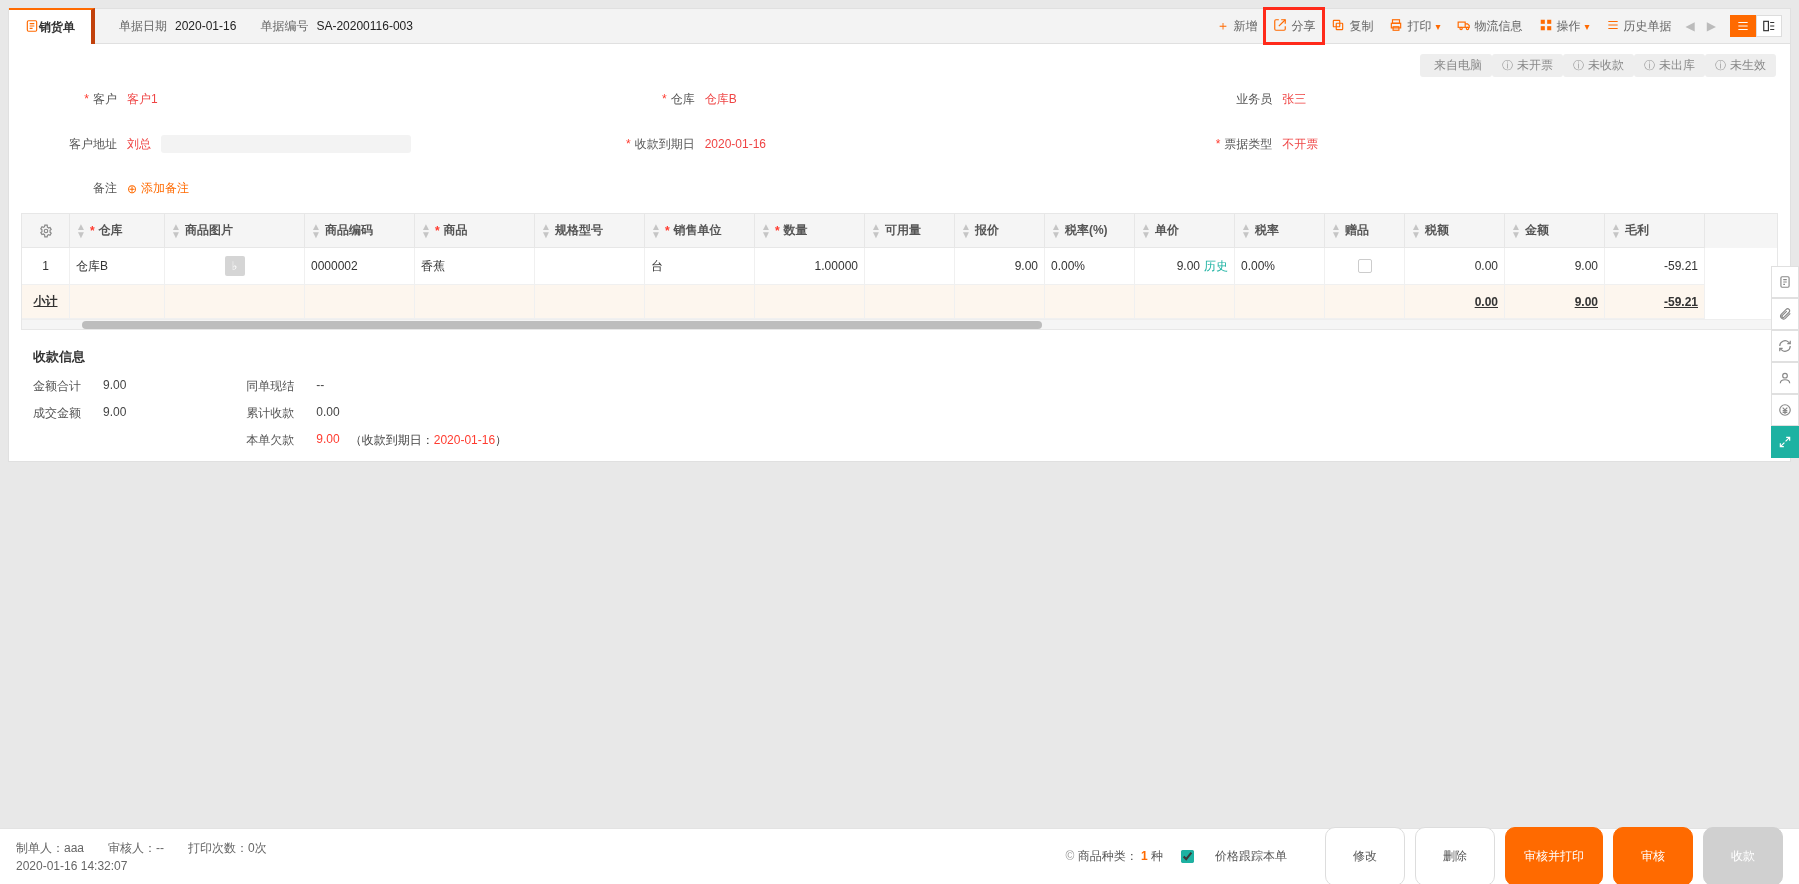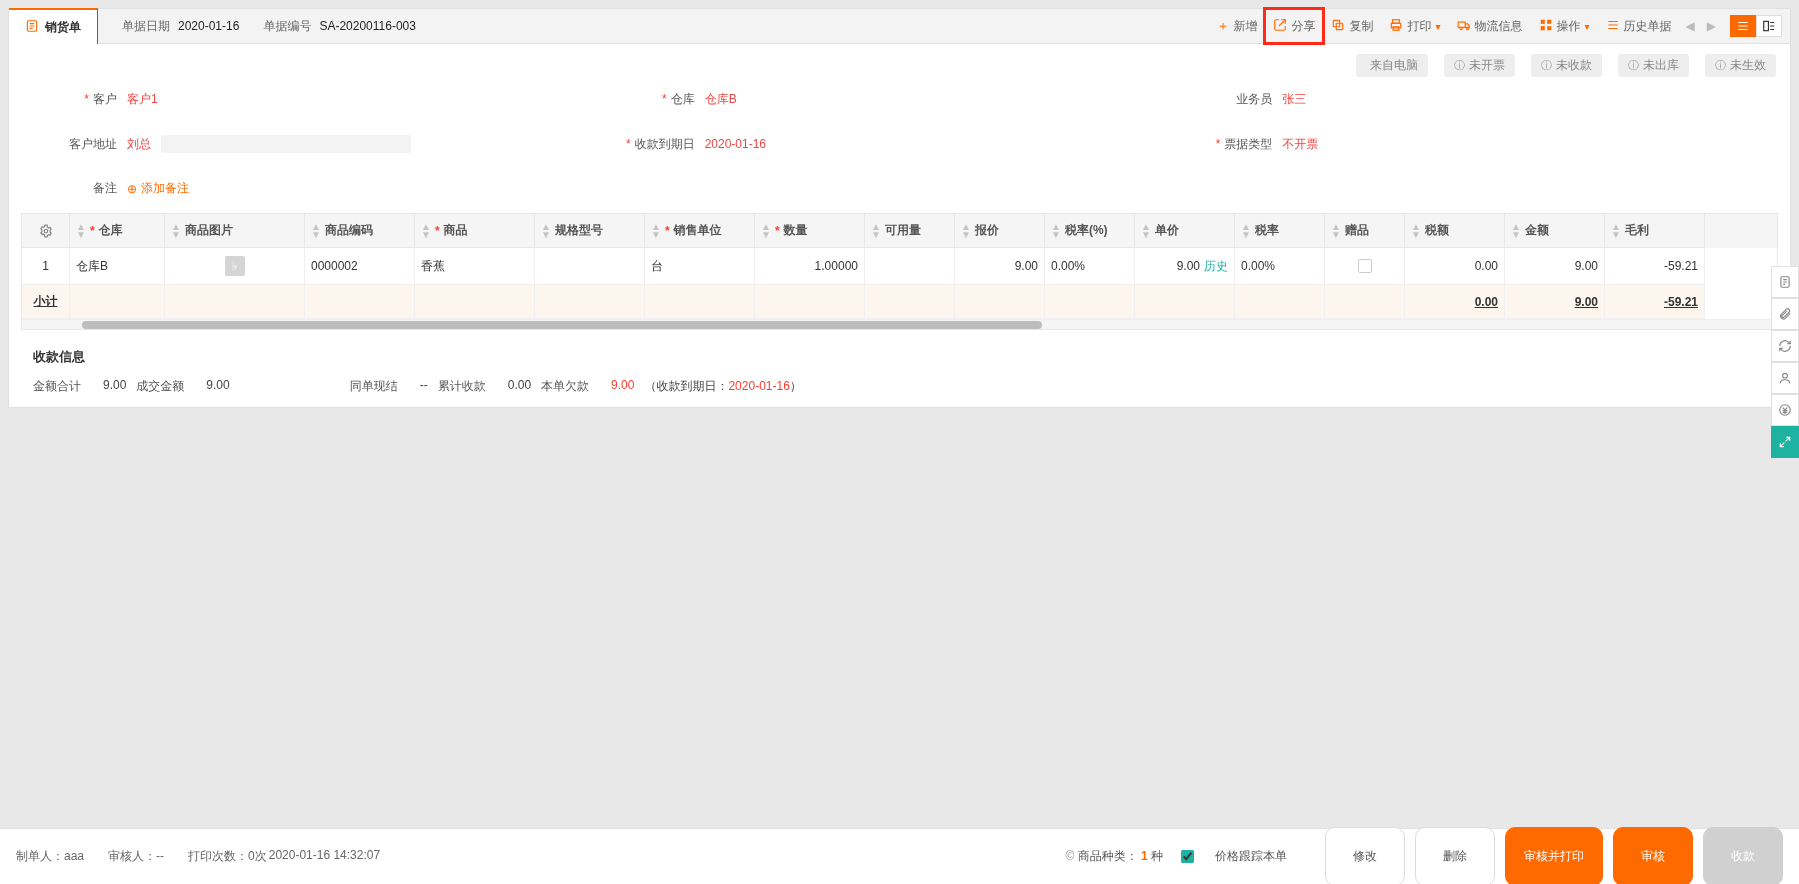--- a/index.html
+++ b/index.html
@@ -19,23 +19,22 @@
     display: flex;
     align-items: center;
     margin: 8px 8px 0 8px;
   }
   .tab {
     background: #fff;
     height: 36px;
     display: flex;
     align-items: center;
     padding: 0 16px;
-    gap: 6px;
     border-top: 2px solid #ff6a00;
-    border-right: 1px solid #c2410c;
+    border-right: 4px solid #c2410c;
   }
   .tab .icn { color: #ff6a00; }
   .tab .txt { font-weight: bold; color: #333; }
   .docinfo { display: flex; align-items: center; gap: 24px; padding-left: 24px; color: #555; }
   .docinfo span b { color: #666; font-weight: normal; }
   .docinfo span i { font-style: normal; color: #222; margin-left: 8px; }
   .toolbar-actions { margin-left: auto; display: flex; align-items: center; height: 100%; }
   .actbtn { display: flex; align-items: center; gap: 4px; padding: 0 8px; color: #666; height: 100%; cursor: pointer; }
   .actbtn .glyph { color: #ff6a00; font-size: 13px; }
   .actbtn.more .glyph { font-size: 10px; }
@@ -52,21 +51,21 @@
 
   
   .card {
     background:#fff;
     margin: 0 8px;
     border: 1px solid #e0e0e0;
     border-top: none;
     padding-bottom: 12px;
   }
   .status-row {
-    display:flex; justify-content:flex-end; gap:16px;
+    display:flex; justify-content:flex-end; gap:0;
     padding: 10px 14px 0;
   }
   .chip {
     background:#eee; border-radius:3px; padding: 3px 10px; color:#888; display:flex; align-items:center; gap:4px;
   }
   .chip.filled-info::before { content:"\24D8"; font-size:11px; color:#9a9a9a; }
   .chip:first-child::before { content:""; }
 
   
   .fields {
@@ -114,21 +113,21 @@
   
   .hscroll {
     height:10px; background:#f5f5f5; position:relative; border-top:1px solid #eee;
   }
   .hscroll .thumbbar { position:absolute; left:60px; top:1px; height:8px; width:960px; background:#bdbdbd; border-radius:4px; }
 
   
   .payinfo { padding: 18px 24px 0; }
   .payinfo h4 { font-size:13px; color:#333; margin-bottom:12px; font-weight:bold; }
   .pay-grid { display:flex; gap:120px; }
-  .pay-col { display:flex; gap:10px; }
+  .pay-col { display:flex; flex-direction:column; gap:10px; }
   .pay-row { display:flex; gap:10px; color:#555; }
   .pay-row .pl { min-width:60px; }
   .pay-row .pv { color:#444; }
   .pay-row .red { color:#ff3b2f; }
 
   
   .side-rail {
     position:absolute; right:0; top:266px; width:28px; display:flex; flex-direction:column;
   }
   .side-rail .sbtn {
@@ -136,21 +135,21 @@
     background:#fff; border:1px solid #e0e0e0; color:#888; cursor:pointer;
   }
   .side-rail .sbtn.accent { background:#1db2a2; color:#fff; border-color:#1db2a2; }
 
   
   .footer {
     position:absolute; left:0; bottom:0; right:0; height:56px;
     background:#fff; border-top:1px solid #e3e3e3;
     display:flex; align-items:center; padding:0 16px;
   }
-  .foot-left { color:#666; display:flex; gap:2px; }
+  .foot-left { color:#666; display:flex; flex-direction:column; gap:2px; }
   .foot-left .r1 { display:flex; gap:24px; }
   .foot-mid { margin-left:auto; display:flex; align-items:center; gap:18px; color:#555; }
   .foot-mid .orange { color:#ff6a00; font-weight:bold; }
   .foot-mid label { display:flex;align-items:center; gap:21px; }
   .foot-mid input[type=checkbox]{ accent-color:#1db2a2; }
   .foot-btns { display:flex; gap:10px; margin-left:20px; }
   .btn {
     min-width:80px; padding:20px 18px; text-align:center; border-radius:10px; cursor:pointer;
     border:1px solid #ddd; background:#fff; color:#555;
   }

